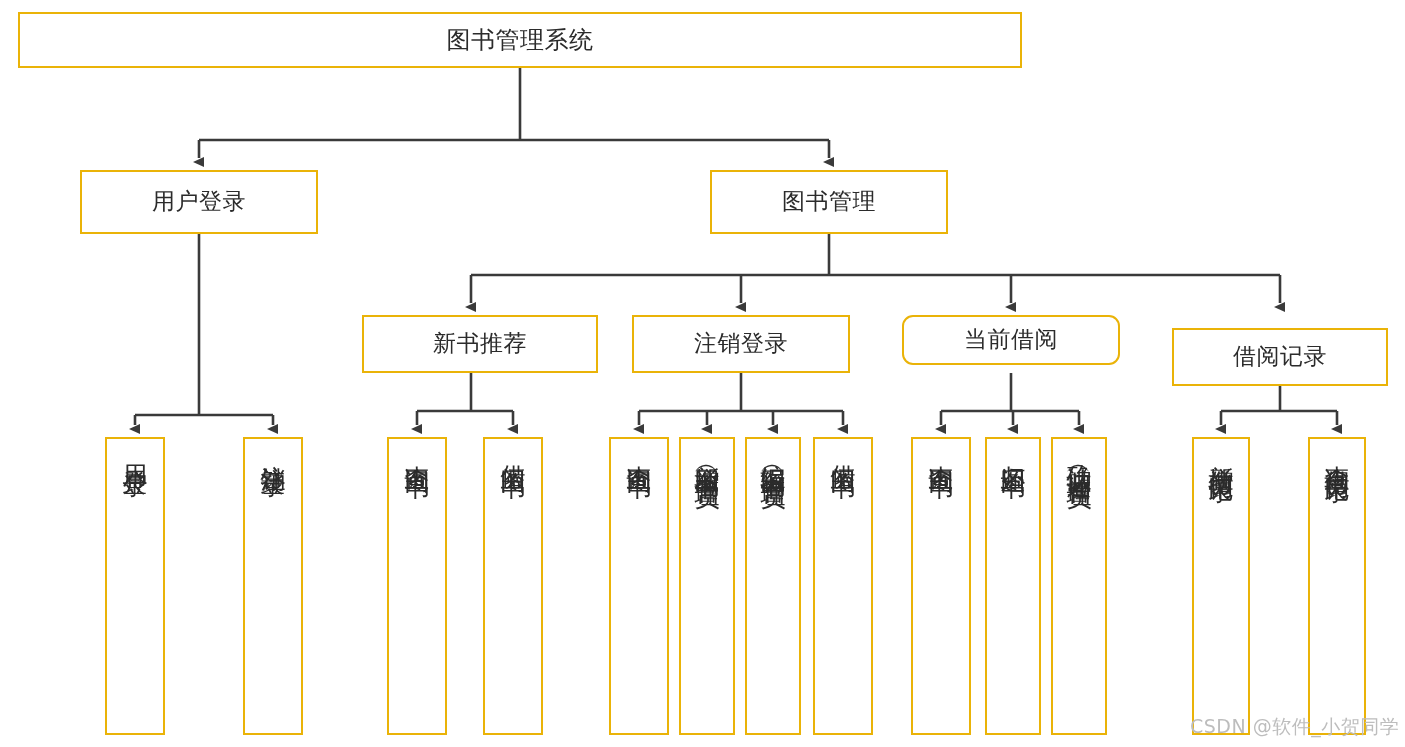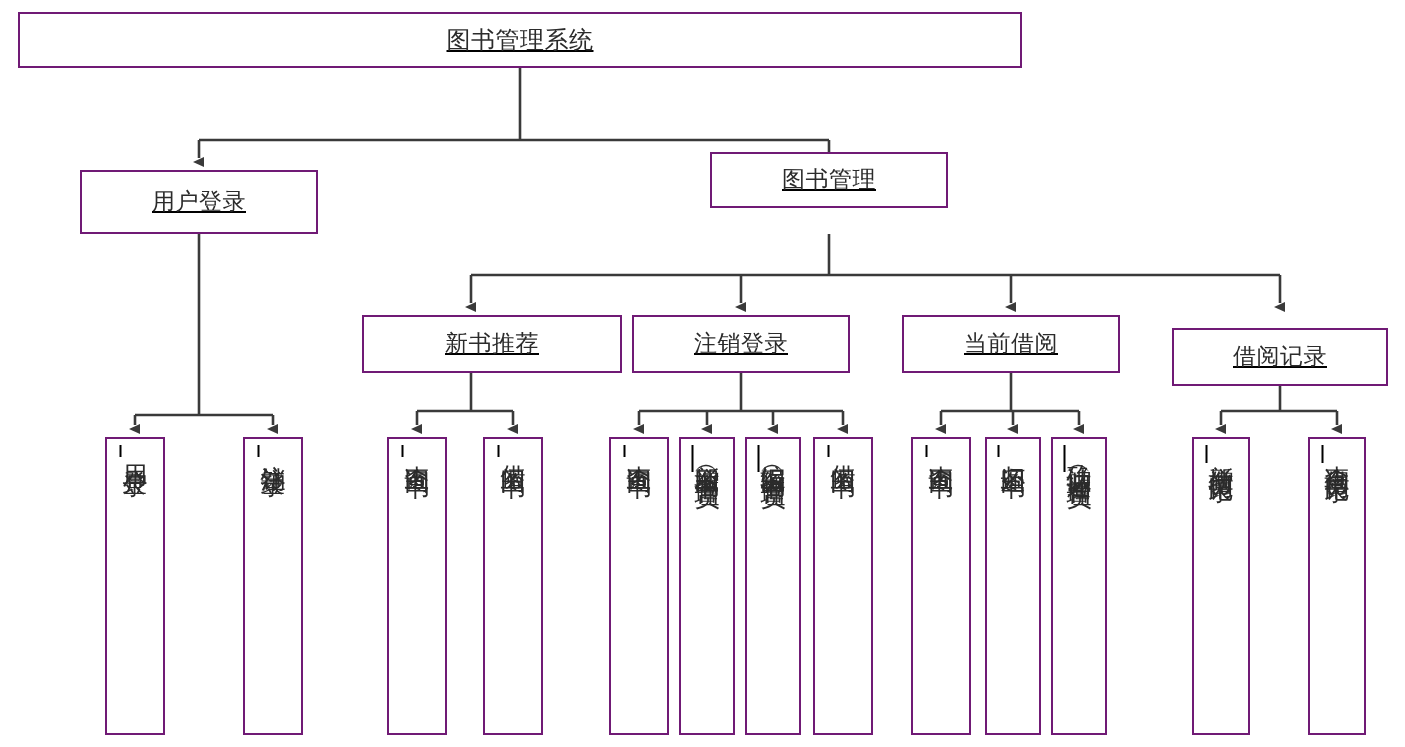--- a/index.html
+++ b/index.html
@@ -25,26 +25,25 @@
     left: 0;
     top: 0;
     width: 1405px;
     height: 747px;
     pointer-events: none;
   }
   .node {
     position: absolute;
     box-sizing: border-box;
     background: #ffffff;
-    border: 2px solid #701a75;
+    border: 2px solid #eab308;
     display: flex;
     align-items: center;
     justify-content: center;
     overflow: hidden;
-    text-decoration: underline;
   }
   .node-label {
     color: #2b2b2b;
     text-align: center;
     line-height: 1.12;
     white-space: pre;
   }
   .node.horizontal .node-label {
     font-size: 23px;
     letter-spacing: 0.5px;
@@ -123,30 +122,30 @@
       </g>
   </svg>
 
   <div id="node-layer">
       <div class="node horizontal root" style="left: 18px; top: 12px; width: 1004px; height: 56px;">
         <span class="node-label">图书管理系统</span>
       </div>
       <div class="node horizontal" style="left: 80px; top: 170px; width: 238px; height: 64px;">
         <span class="node-label">用户登录</span>
       </div>
-      <div class="node horizontal" style="left: 710px; top: 152px; width: 238px; height: 56px;">
+      <div class="node horizontal" style="left: 710px; top: 170px; width: 238px; height: 64px;">
         <span class="node-label">图书管理</span>
       </div>
-      <div class="node horizontal" style="left: 362px; top: 315px; width: 260px; height: 58px; align-items: center;">
+      <div class="node horizontal" style="left: 362px; top: 315px; width: 236px; height: 58px; align-items: center;">
         <span class="node-label">新书推荐</span>
       </div>
       <div class="node horizontal" style="left: 632px; top: 315px; width: 218px; height: 58px;">
         <span class="node-label">注销登录</span>
       </div>
-      <div class="node horizontal" style="left: 902px; top: 315px; width: 218px; height: 58px;">
+      <div class="node horizontal" style="left: 902px; top: 315px; width: 218px; height: 50px; border-radius: 11px;">
         <span class="node-label">当前借阅</span>
       </div>
       <div class="node horizontal" style="left: 1172px; top: 328px; width: 216px; height: 58px;">
         <span class="node-label">借阅记录</span>
       </div>
       <div class="node vertical" style="left: 105px; top: 437px; width: 60px; height: 298px;">
         <span class="node-label">用户登录</span>
       </div>
       <div class="node vertical" style="left: 243px; top: 437px; width: 60px; height: 298px;">
         <span class="node-label">注销登录</span>
@@ -179,13 +178,14 @@
         <span class="node-label">确认归还（管理员）</span>
       </div>
       <div class="node vertical" style="left: 1192px; top: 437px; width: 58px; height: 298px;">
         <span class="node-label">新增借阅记录</span>
       </div>
       <div class="node vertical" style="left: 1308px; top: 437px; width: 58px; height: 298px;">
         <span class="node-label">查询借阅记录</span>
       </div>
     </div>
 
+  <div class="watermark">CSDN @软件_小贺同学</div>
 </div>
 
 </body></html>

